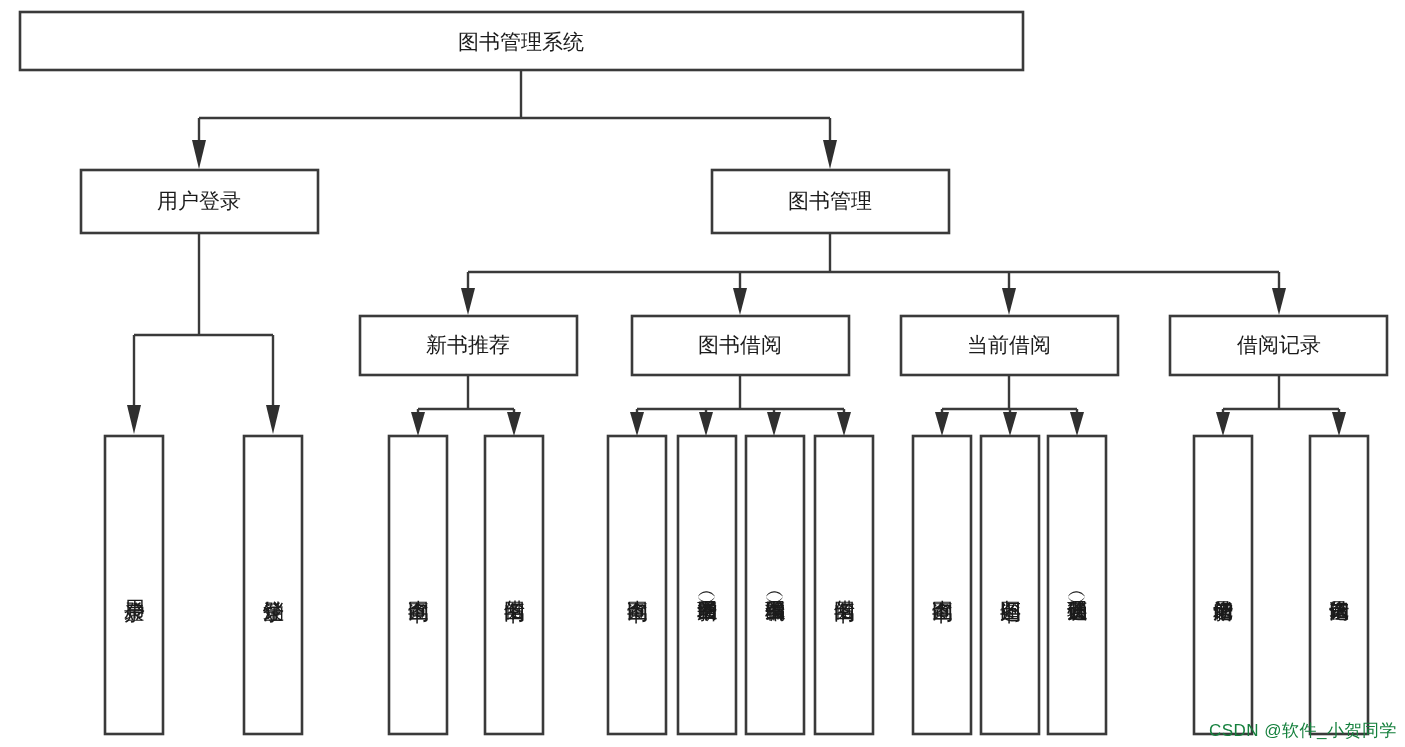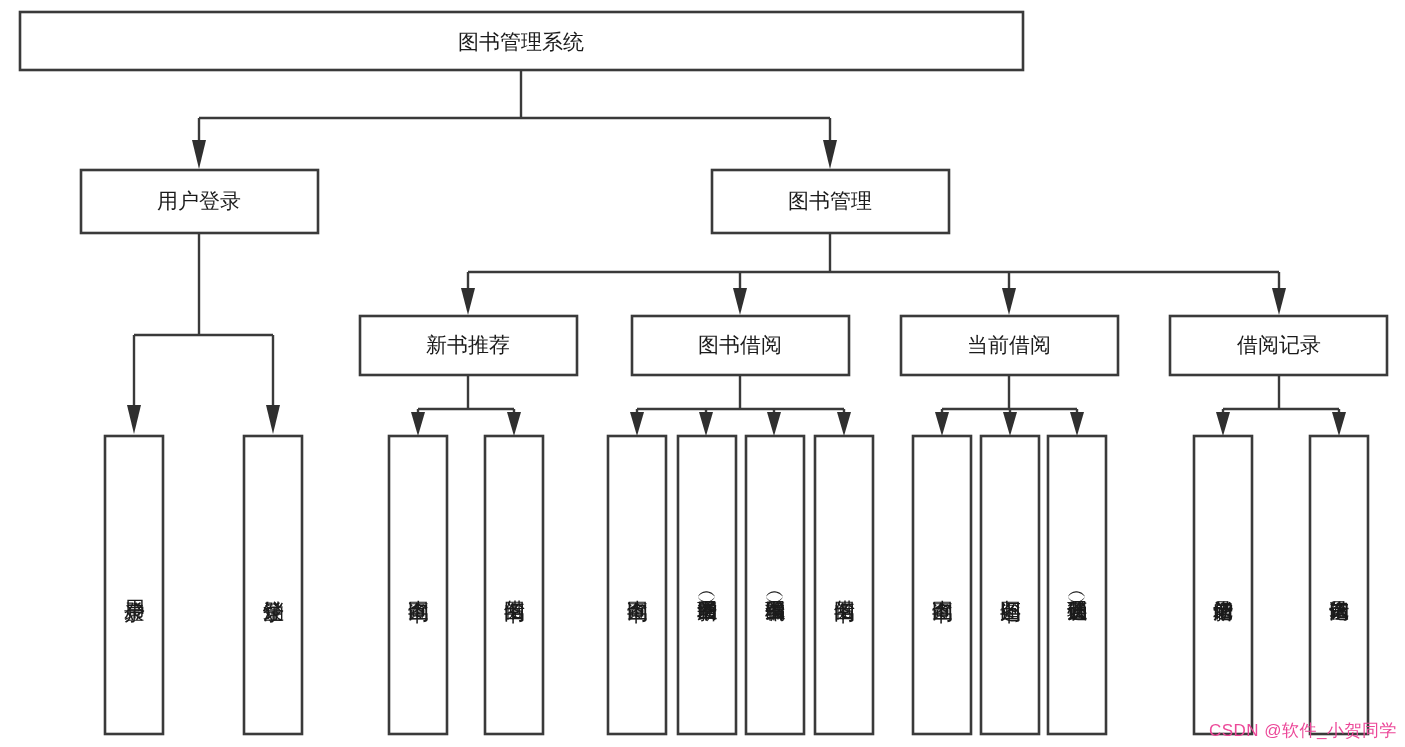--- a/index.html
+++ b/index.html
@@ -73,21 +73,21 @@
   .vert-text.tall {
     font-size: 20px;
     letter-spacing: 0px;
   }
   #watermark {
     position: absolute;
     right: 8px;
     bottom: 4px;
     font-family: "Liberation Sans", "DejaVu Sans", sans-serif;
     font-size: 17px;
-    color: #ec4899;
+    color: #15803d;
     letter-spacing: 0.5px;
     user-select: none;
     pointer-events: none;
   }
 </style>
 </head>
 <body>
 
 <div id="diagram-root">
 

